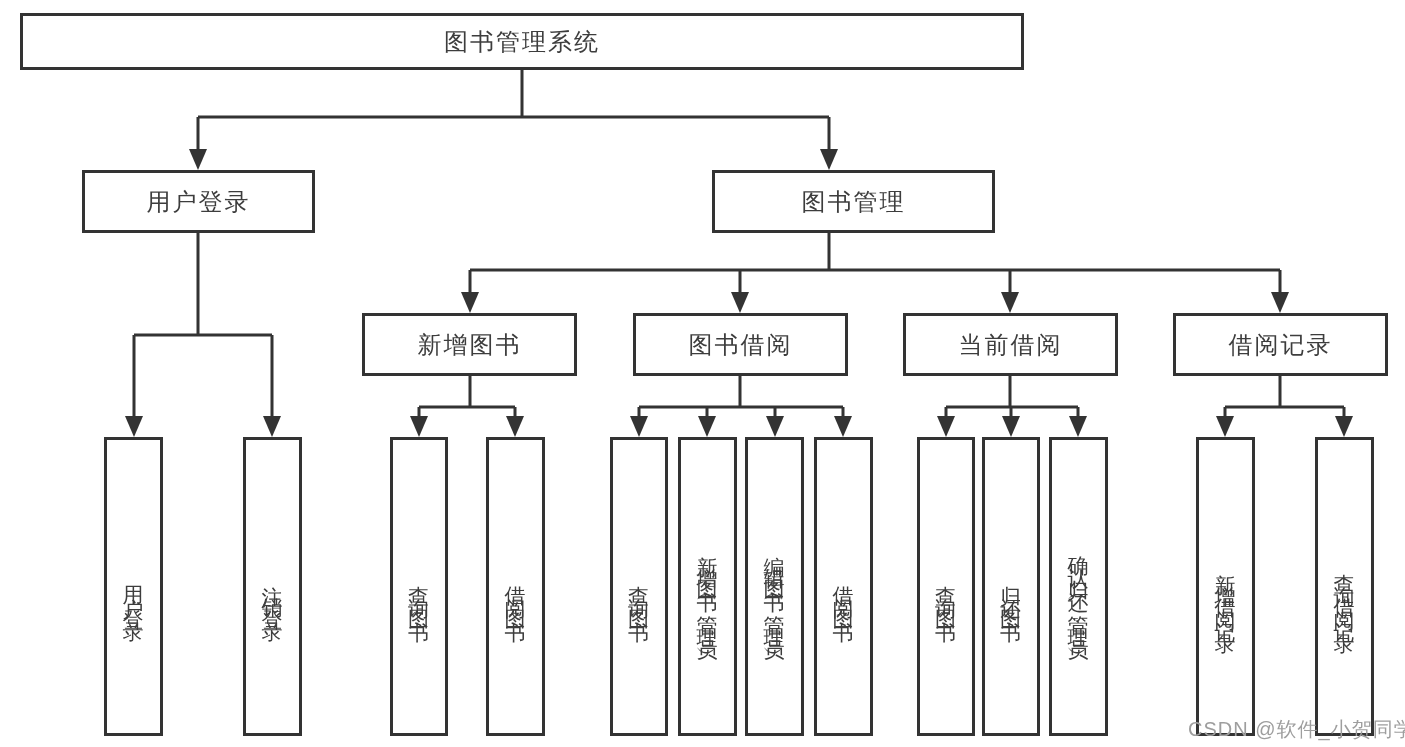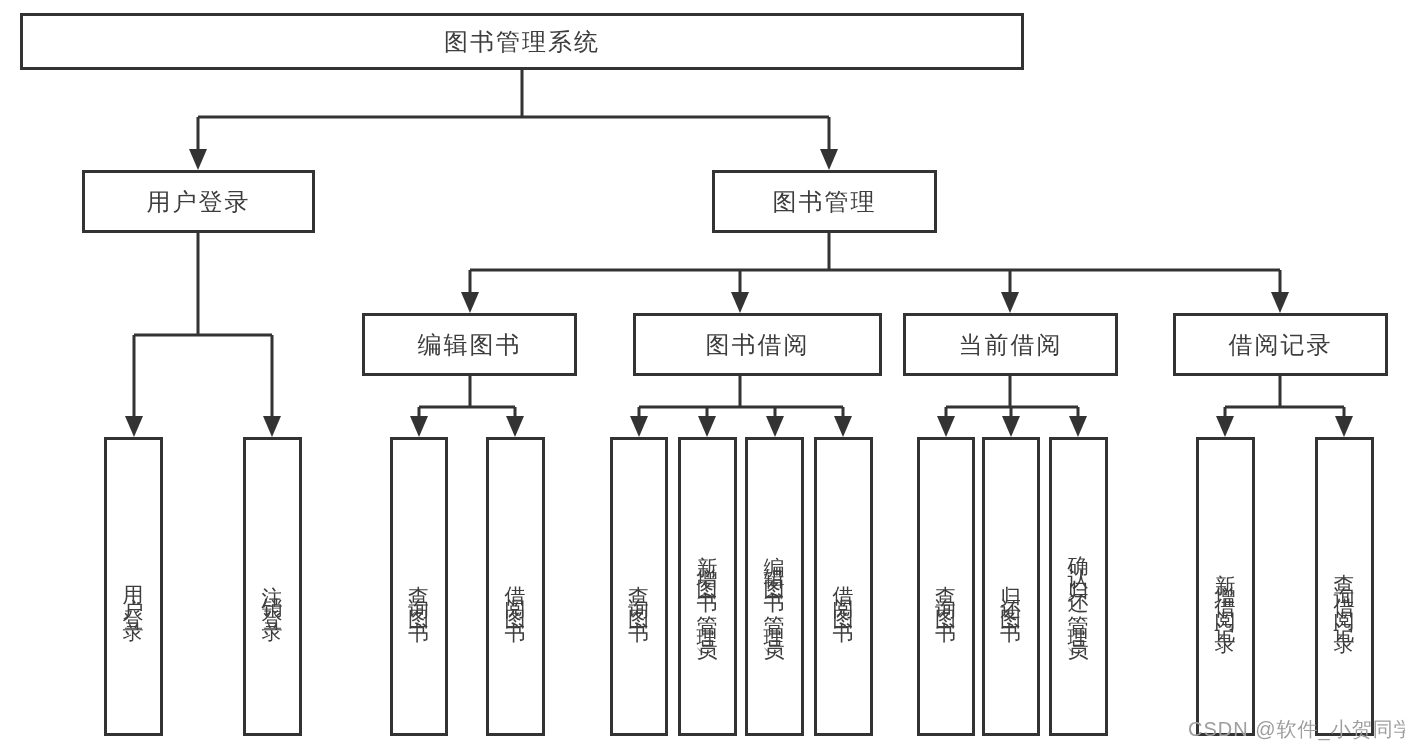--- a/index.html
+++ b/index.html
@@ -88,28 +88,28 @@
     <polygon class="arrowhead" points="1335,416 1353,416 1344,437"></polygon>
   </svg>
 
   <div class="node h" style="left:20px;top:13px;width:1004px;height:57px">
     <span class="label">图书管理系统</span>
   </div>
 
   <div class="node h" style="left:82px;top:170px;width:233px;height:63px">
     <span class="label">用户登录</span>
   </div>
-  <div class="node h" style="left:712px;top:170px;width:225px;height:63px">
+  <div class="node h" style="left:712px;top:170px;width:283px;height:63px">
     <span class="label">图书管理</span>
   </div>
 
   <div class="node h" style="left:362px;top:313px;width:215px;height:63px">
-    <span class="label">编辑图书</span>
+    <span class="label">新增图书</span>
   </div>
-  <div class="node h" style="left:633px;top:313px;width:249px;height:63px">
+  <div class="node h" style="left:633px;top:313px;width:215px;height:63px">
     <span class="label">图书借阅</span>
   </div>
   <div class="node h" style="left:1173px;top:313px;width:215px;height:63px">
     <span class="label">借阅记录</span>
   </div>
   <div class="node h" style="left:903px;top:313px;width:215px;height:63px">
     <span class="label">当前借阅</span>
   </div>
 
   <div class="node v" style="left:104px;top:437px;width:59px;height:299px">

